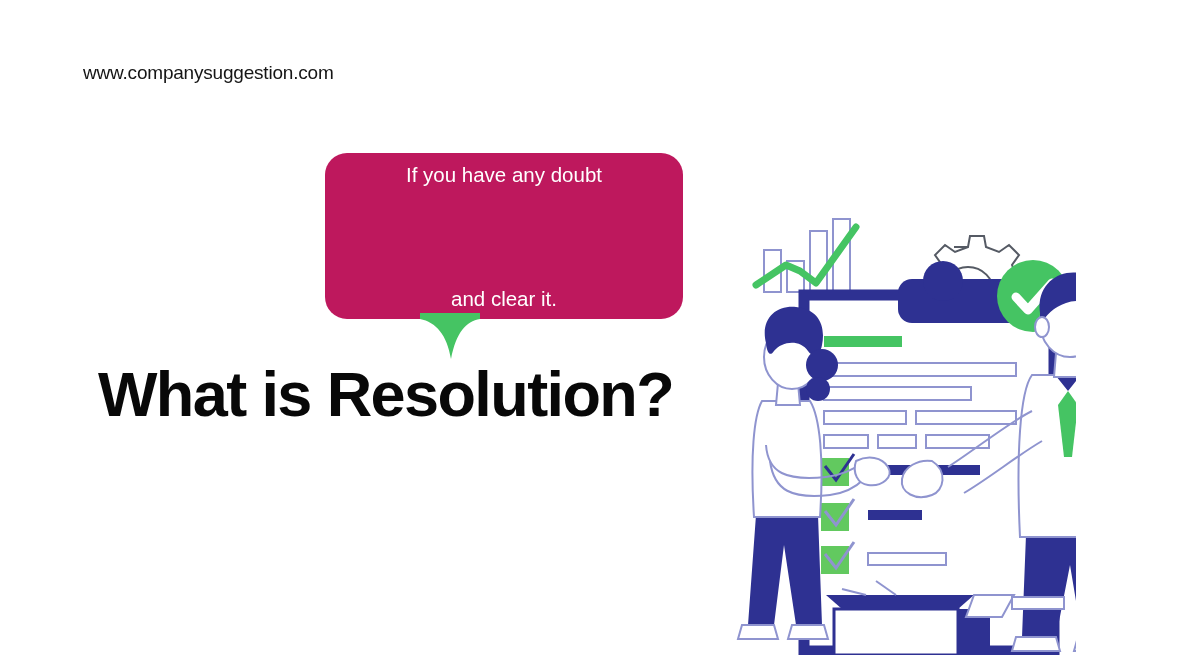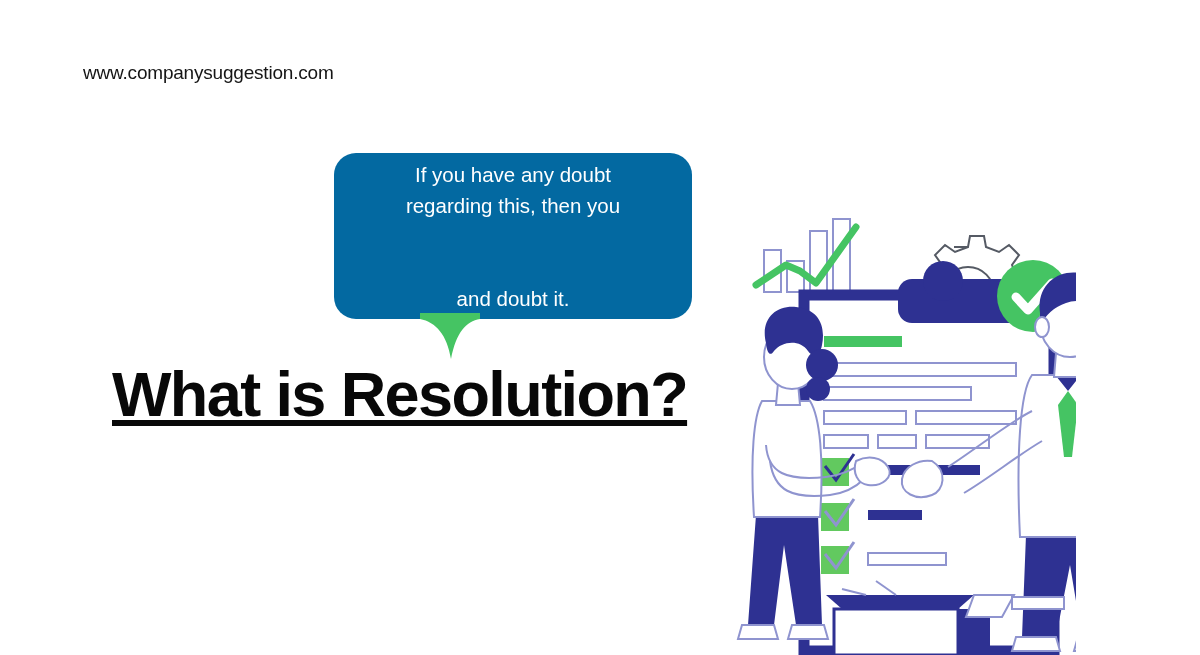--- a/index.html
+++ b/index.html
@@ -37,55 +37,53 @@
     top: 153px;
     width: 358px;
     height: 205px;
   }
   .bubble {
     position: absolute;
     left: 0;
     top: 0;
     width: 358px;
     height: 166px;
-    background: #0369a1;
+    background: #be185d;
     border-radius: 22px;
     box-sizing: border-box;
     display: flex;
     align-items: center;
     justify-content: center;
-    margin-left: 9px;
   }
   .bubble-text {
     color: #ffffff;
     font-size: 20.5px;
     line-height: 31px;
     text-align: center;
     padding: 0 18px;
     font-weight: 400;
   }
   .bubble-tail {
     position: absolute;
     left: 95px;
     top: 160px;
     width: 60px;
     height: 48px;
   }
 
   
   .headline {
     position: absolute;
-    left: 112px;
+    left: 98px;
     top: 358px;
     font-size: 63px;
     font-weight: 700;
     letter-spacing: -1.6px;
     color: #080808;
     white-space: nowrap;
-    text-decoration: underline;
   }
 
   
   .illustration {
     position: absolute;
     left: 726px;
     top: 205px;
     width: 474px;
     height: 450px;
   }
@@ -95,24 +93,24 @@
 <body>
 
 <div id="canvas">
 
   <div class="site-url">www.companysuggestion.com</div>
 
   <div class="bubble-wrap">
     <div class="bubble">
       <div class="bubble-text">
         <span>If you have any doubt</span><br>
-        <span>regarding this, then you</span><br>
         <br>
         <br>
-        <span>and doubt it.</span>
+        <br>
+        <span>and clear it.</span>
       </div>
     </div>
     <svg class="bubble-tail" viewBox="0 0 60 48">
       <path d="M0,0 L60,0 L60,6 C46,8 36,20 31,46 C27,22 16,9 0,6 Z" fill="#45c463"></path>
     </svg>
   </div>
 
   <div class="headline">What is Resolution?</div>
 
   <div class="illustration">

